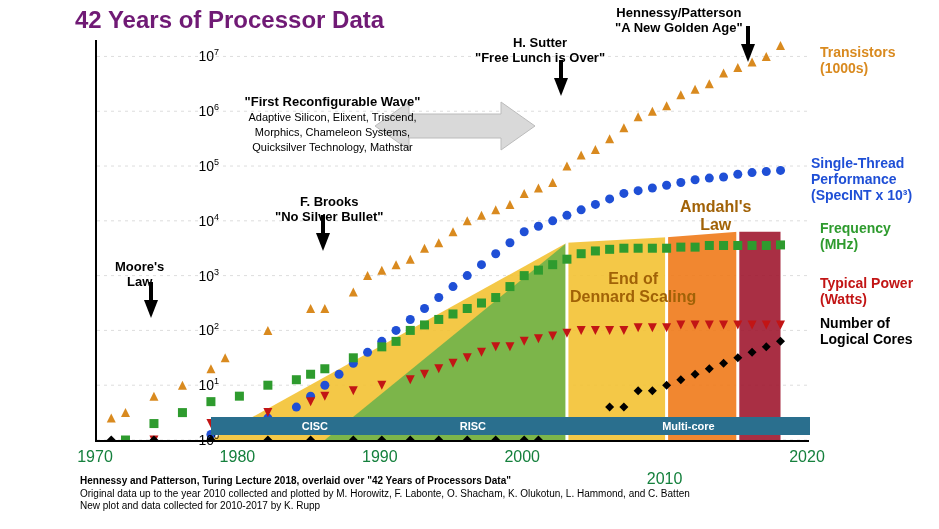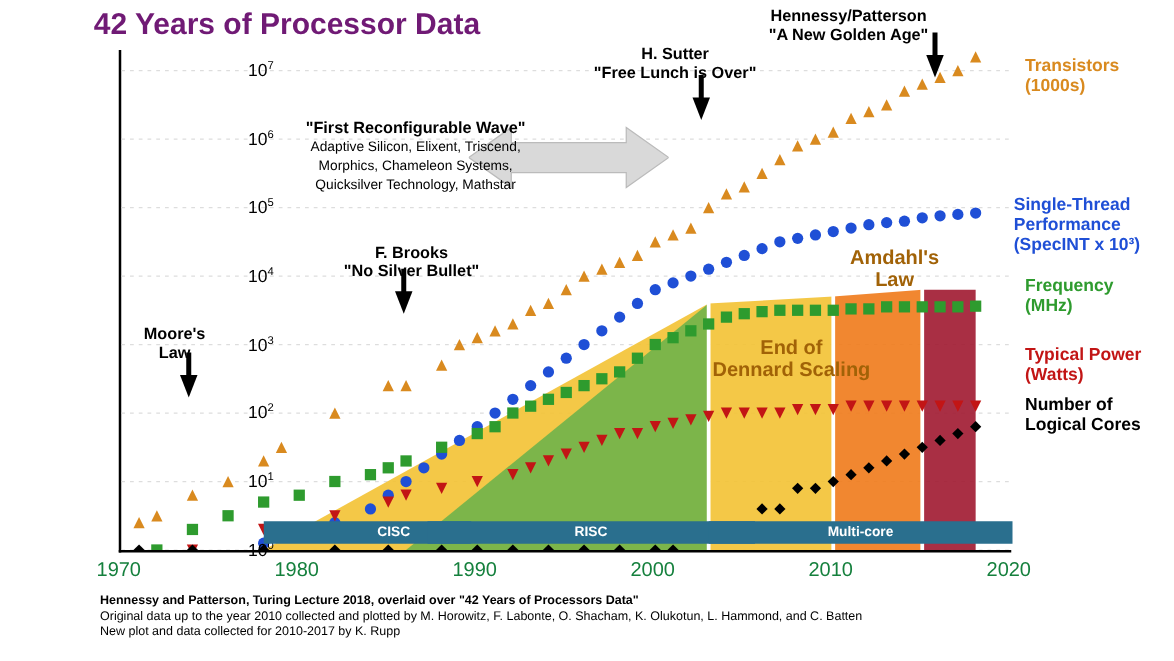--- a/index.html
+++ b/index.html
@@ -244,21 +244,21 @@
     <div class="ytick" style="top: 211.822px;">10<sup>4</sup></div>
     <div class="ytick" style="top: 157.027px;">10<sup>5</sup></div>
     <div class="ytick" style="top: 102.233px;">10<sup>6</sup></div>
     <div class="ytick" style="top: 47.4384px;">10<sup>7</sup></div>
   </div>
 <div id="xticks">
     <div class="xtick" style="left: 95px;">1970</div>
     <div class="xtick" style="left: 237.4px;">1980</div>
     <div class="xtick" style="left: 379.8px;">1990</div>
     <div class="xtick" style="left: 522.2px;">2000</div>
-    <div class="xtick" style="left: 664.6px;">2010</div>
+    <div class="xtick" style="left: 664.6px; margin-top: 22px;">2010</div>
     <div class="xtick" style="left: 807px;">2020</div>
   </div>
 
 <div id="legend">
     <div class="legend" style="left: 820px; top: 44px; color: rgb(217, 138, 31);">Transistors<br>(1000s)</div>
     <div class="legend" style="left: 799px; top: 155px; color: rgb(31, 79, 214); margin-left: 12px;">Single-Thread<br>Performance<br>(SpecINT x 10³)</div>
     <div class="legend" style="left: 820px; top: 220px; color: rgb(46, 155, 46);">Frequency<br>(MHz)</div>
     <div class="legend" style="left: 820px; top: 275px; color: rgb(194, 21, 21);">Typical Power<br>(Watts)</div>
     <div class="legend" style="left: 820px; top: 315px; color: rgb(0, 0, 0);">Number of<br>Logical Cores</div>
   </div>

